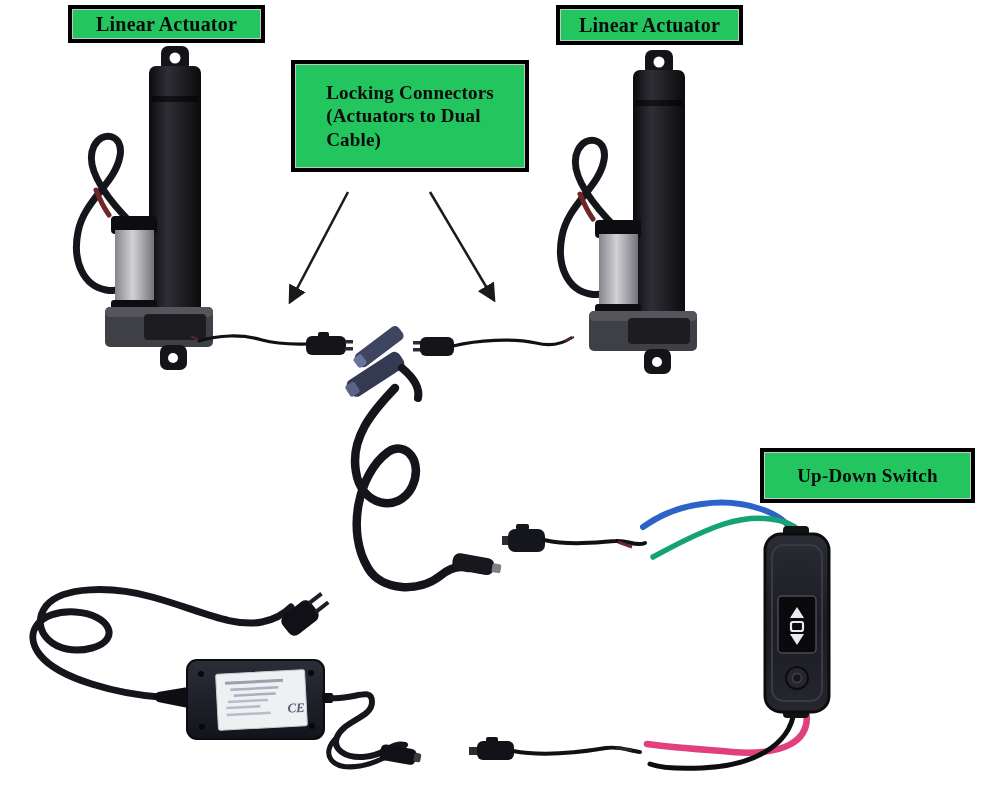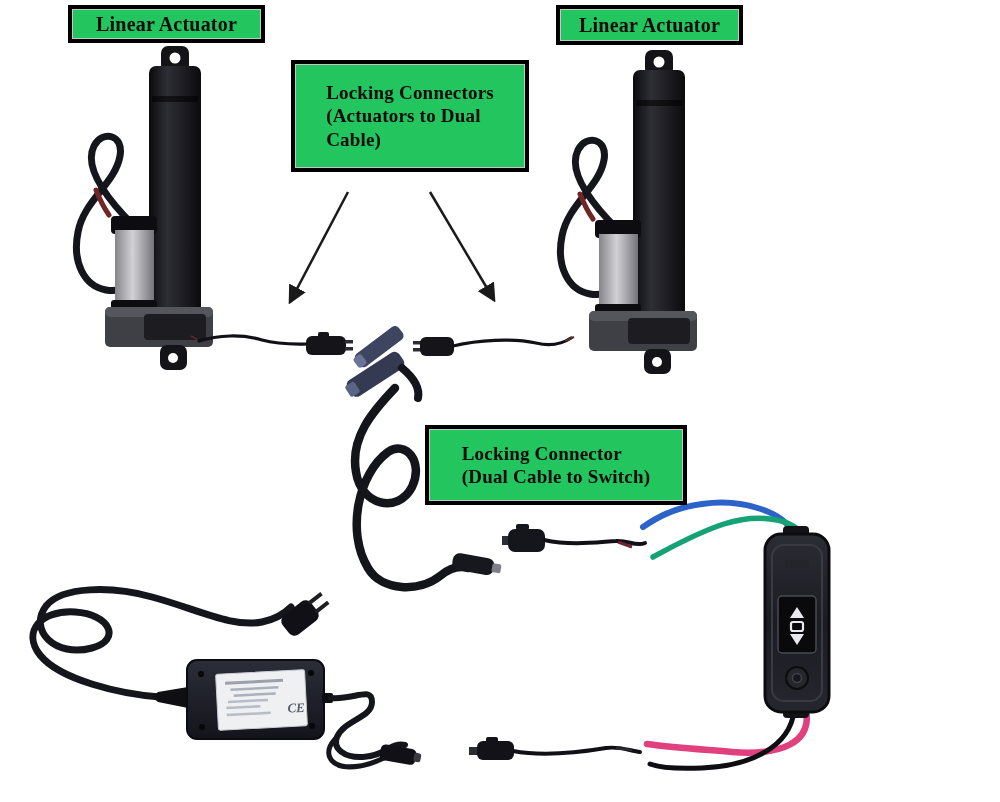--- a/index.html
+++ b/index.html
@@ -195,16 +195,15 @@
       <path d="M513 751 C545 757, 582 752, 606 748 C620 746, 630 751, 640 752" fill="none" stroke="#101016" stroke-width="4" stroke-linecap="round"></path>
       <path d="M616 748 l16 2" stroke="#2a2a30" stroke-width="2.5" fill="none"></path>
     </g>
   </svg>
 
   <div class="label-box label-actuator-left">Linear Actuator</div>
   <div class="label-box label-actuator-right">Linear Actuator</div>
   <div class="label-box label-lock-act">Locking Connectors
 (Actuators to Dual
 Cable)</div>
-  <div class="label-box label-lock-switch">Locking Connector
-(Dual Cable to Switch)</div>
+  <div class="label-box label-switch">Up-Down Switch</div>
 
 </div>
 
 </body></html>

